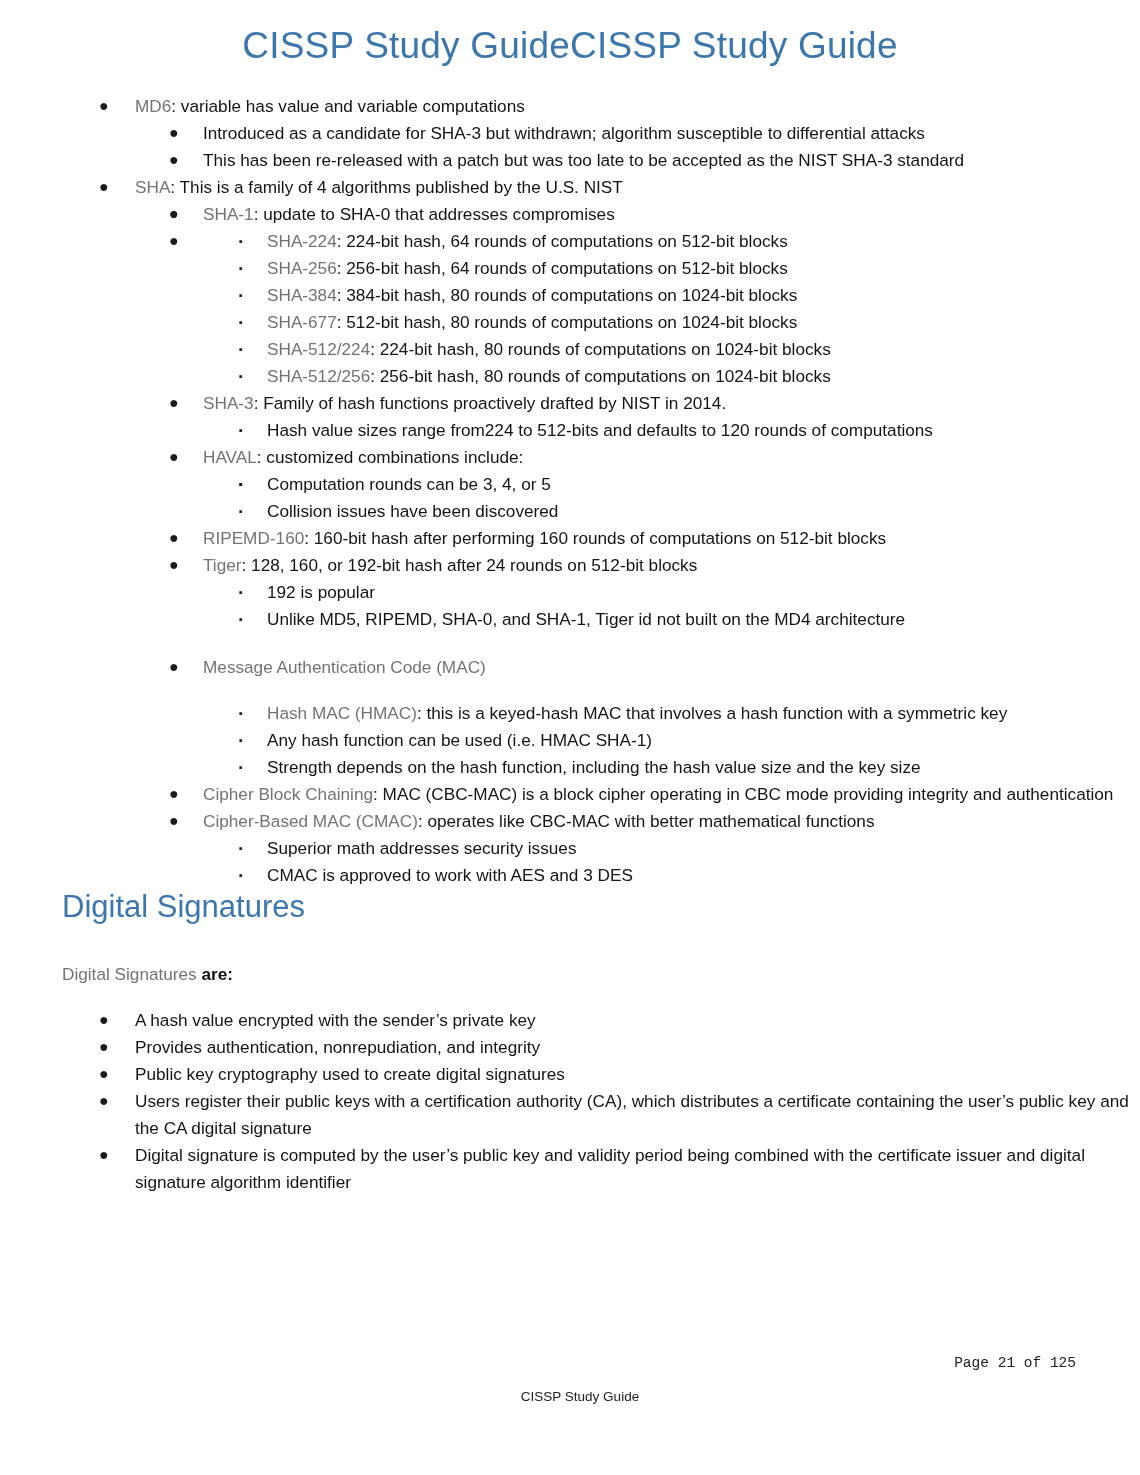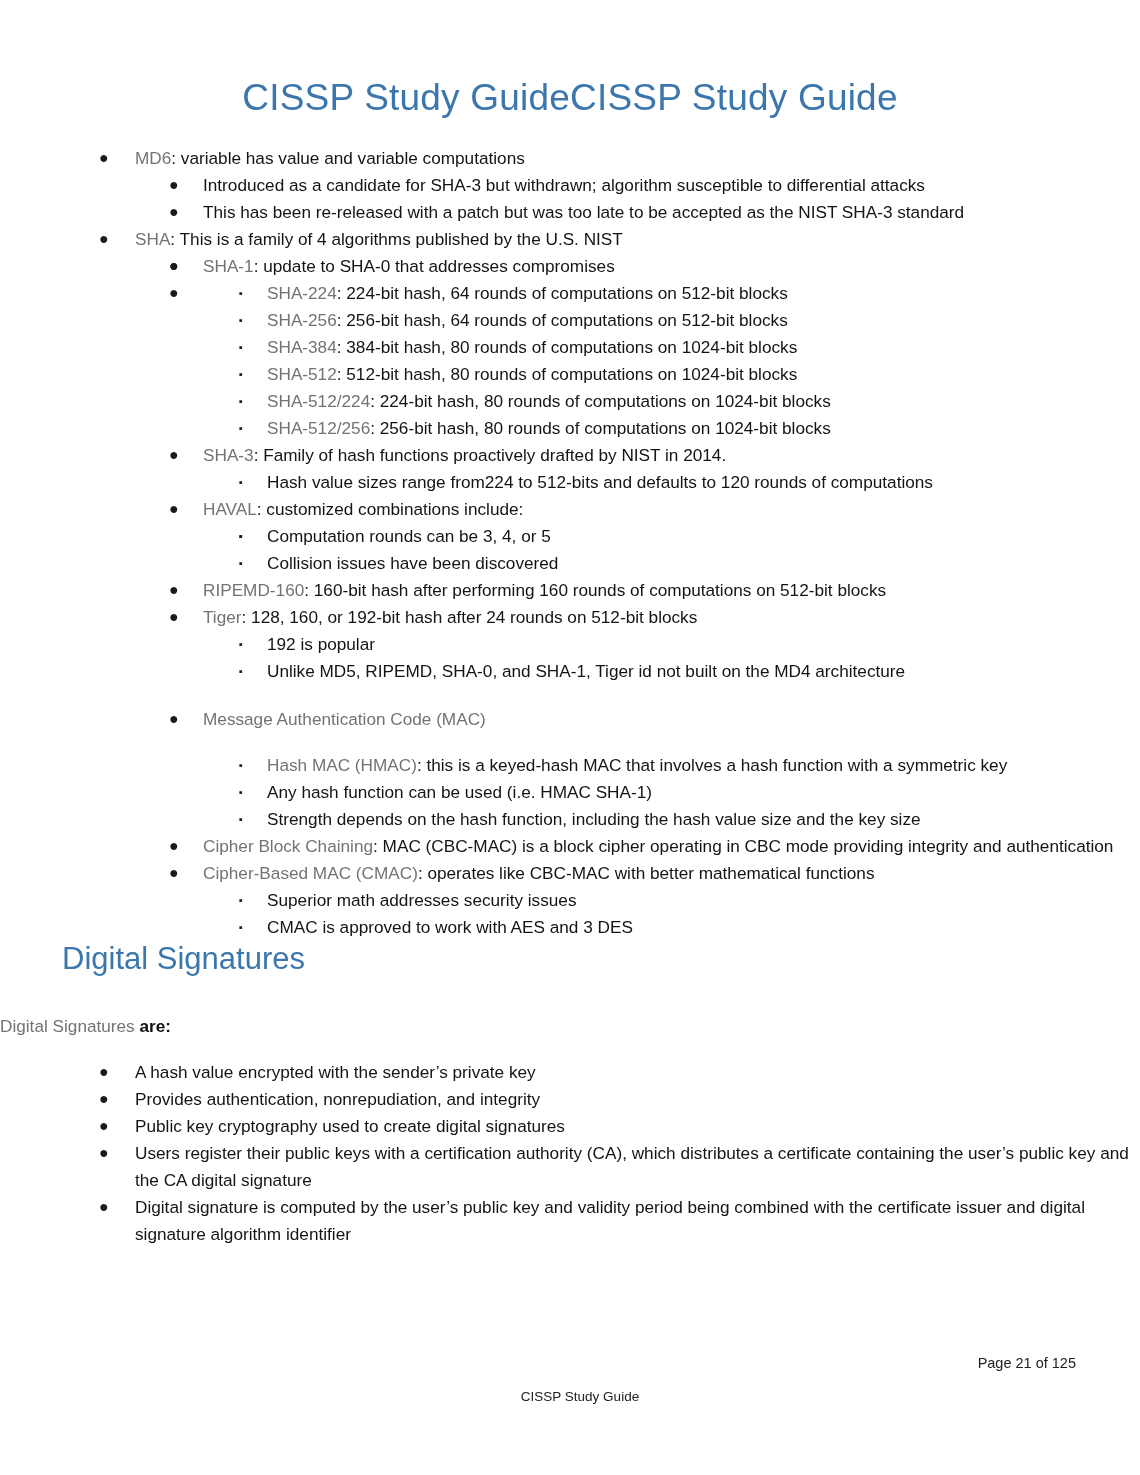--- a/index.html
+++ b/index.html
@@ -25,21 +25,21 @@
   }
 
   
   .doc-title {
     text-align: center;
     color: #3B77AC;
     font-size: 37px;
     font-weight: normal;
     letter-spacing: 0.2px;
     margin: 0;
-    padding-top: 78px;
+    padding-top: 26px;
     line-height: 1.1;
   }
 
   
   .outline {
     margin: 0;
     padding: 0;
     list-style: none;
   }
   .content-body {
@@ -88,39 +88,41 @@
     font-weight: normal;
     margin: 0;
     padding-left: 62px;
     line-height: 1.15;
   }
   .heading-wrap { }
 
   .lead {
     font-size: 17.2px;
     line-height: 27px;
+    padding-left: 62px;
     margin-top: 37px;
   }
 
   .ds-list { margin-top: 19px; }
 
   
   .footer {
     position: absolute;
     left: 0;
     right: 0;
     bottom: 0;
     height: 120px;
   }
   .footer-page {
     position: absolute;
     right: 64px;
     top: 0px;
     font-size: 14.5px;
     color: #222222;
+    font-family: Liberation Mono, monospace;
   }
   .footer-center {
     position: absolute;
     left: 0;
     right: 0;
     top: 34px;
     text-align: center;
     font-size: 13.5px;
     color: #222222;
     padding-left: 20px;
@@ -167,21 +169,21 @@
       <div class="li lvl3">
         <span class="bullet">▪</span>
         <span class="txt"><span class="kw">SHA-256</span><span>: 256-bit hash, 64 rounds of computations on 512-bit blocks</span></span>
       </div>
       <div class="li lvl3">
         <span class="bullet">▪</span>
         <span class="txt"><span class="kw">SHA-384</span><span>: 384-bit hash, 80 rounds of computations on 1024-bit blocks</span></span>
       </div>
       <div class="li lvl3">
         <span class="bullet">▪</span>
-        <span class="txt"><span class="kw">SHA-512</span><span>: 512-bit hash, 80 rounds of computations on 1024-bit blocks</span></span>
+        <span class="txt"><span class="kw">SHA-677</span><span>: 512-bit hash, 80 rounds of computations on 1024-bit blocks</span></span>
       </div>
       <div class="li lvl3">
         <span class="bullet">▪</span>
         <span class="txt"><span class="kw">SHA-512/224</span><span>: 224-bit hash, 80 rounds of computations on 1024-bit blocks</span></span>
       </div>
       <div class="li lvl3">
         <span class="bullet">▪</span>
         <span class="txt"><span class="kw">SHA-512/256</span><span>: 256-bit hash, 80 rounds of computations on 1024-bit blocks</span></span>
       </div>
       <div class="li lvl2">

